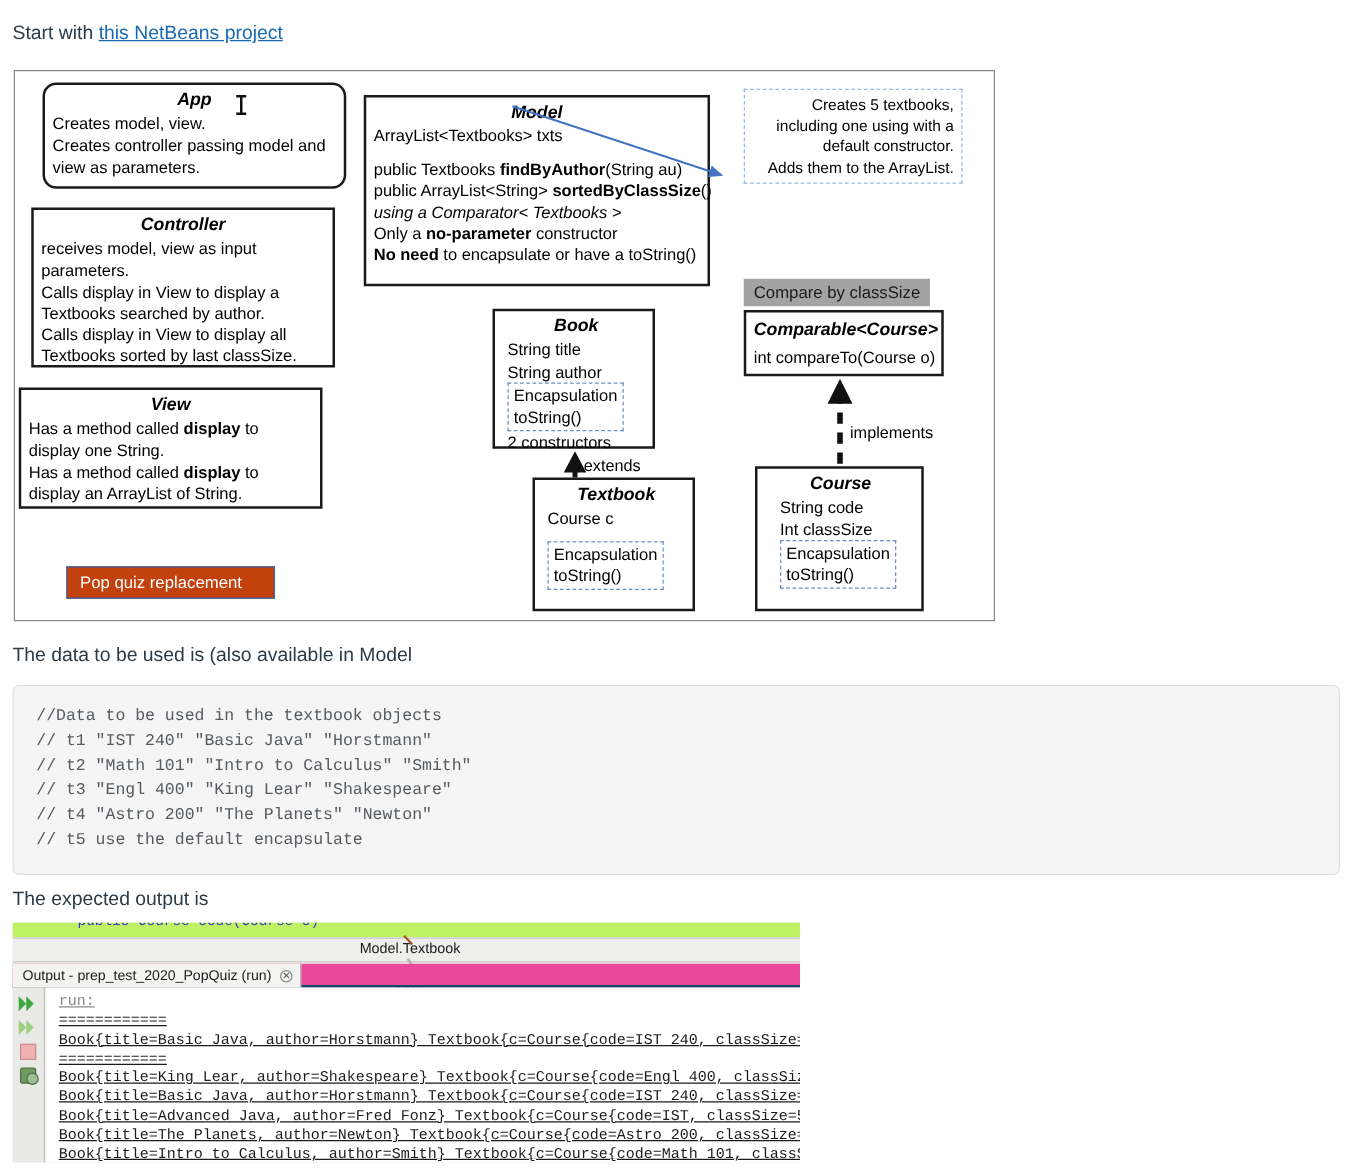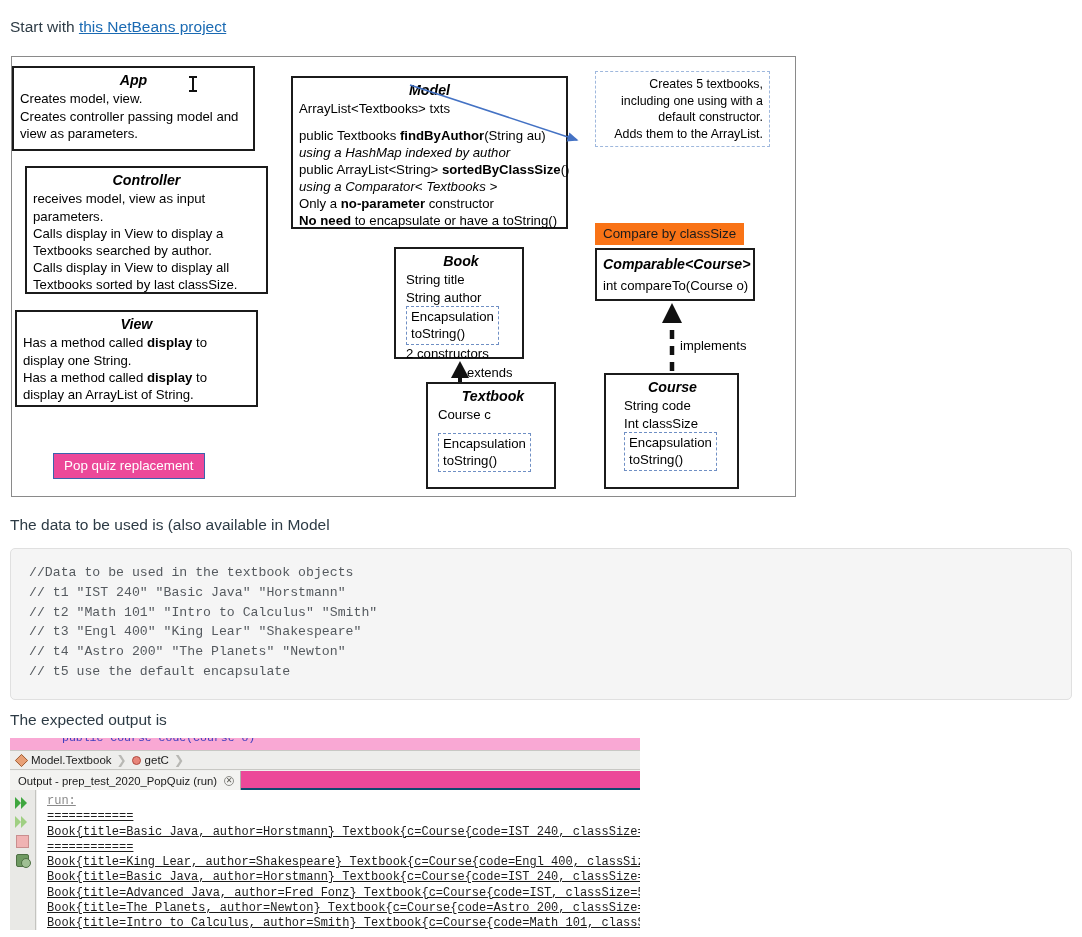--- a/index.html
+++ b/index.html
@@ -67,32 +67,32 @@
   }
   .dashed-inner {
     border: 1.3px dashed #6f8fc4;
     padding: 1px 4px 2px 4px;
     display: inline-block;
     text-align: left;
     line-height: 1.30;
   }
   .hl-orange {
     position: absolute;
-    background: #f97316;
+    background: #a3a3a3;
     color: #1b1b1b;
     font-size: 13.4px;
     padding: 3px 8px 4px 8px;
     white-space: nowrap;
   }
   .btn-blue {
     position: absolute;
-    background: #ec4899;
+    background: #c2410c;
     color: #ffffff;
     font-size: 13.4px;
-    padding: 4px 10px 5px 10px;
+    padding: 4px 25px 5px 10px;
     border: 1px solid #3a63ad;
     white-space: nowrap;
   }
   .arrow-label {
     position: absolute;
     font-size: 13px;
     color: #000;
     white-space: nowrap;
   }
 
@@ -119,37 +119,37 @@
   .console {
     position: absolute;
     left: 10px; top: 738px;
     width: 630px; height: 192px;
     background: #f0f0ee;
     overflow: hidden;
   }
   .nb-codestrip {
     position: absolute; left: 0; top: 0;
     width: 630px; height: 12px;
-    background: #f9a8d4;
+    background: #bef264;
     overflow: hidden;
   }
   .nb-codestrip span {
     position: absolute; left: 52px; top: -7px;
     font-family: "Liberation Mono", monospace;
     font-size: 11.5px; color: #3b3bbf; white-space: nowrap;
   }
   .nb-breadcrumb {
     position: absolute; left: 0; top: 12px;
     width: 630px; height: 20px;
     background: #eeeeec;
     border-top: 1px solid #c8c8c4;
     border-bottom: 1px solid #c8c8c4;
     display: flex; align-items: center;
     padding-left: 6px;
-    font-size: 11.5px; color: #1b1b1b;
+    font-size: 11.5px; color: #1b1b1b; flex-direction: column;
   }
   .nb-breadcrumb .chev { color: #b8b8b4; margin: 0 5px; font-size: 12px; }
   .ico-class {
     width: 11px; height: 11px; margin-right: 4px;
     background: #e8a076;
     border: 1px solid #9a5a30;
     transform: rotate(45deg) scale(0.85);
     display: inline-block;
   }
   .ico-method {
@@ -261,21 +261,21 @@
 <body>
 
 <div class="page">
 
   <div class="prose" style="left:10px; top:18px;">
     <span>Start with </span><a href="#">this NetBeans project</a>
   </div>
 
   <div class="diagram">
 
-    <div class="dbox" style="left:0; top:9px; width:243px; height:85px;">
+    <div class="dbox" style="left:22px; top:9px; width:243px; height:85px;border-radius:11px;">
       <span class="ttl">App</span>
       <span class="ln">Creates model, view.</span>
       <span class="ln">Creates controller passing model and</span>
       <span class="ln">view as parameters.</span>
     </div>
     <div class="ibeam" style="left:180px; top:19px;"></div>
 
     <div class="dbox" style="left:13px; top:109px; width:243px; height:128px;">
       <span class="ttl">Controller</span>
       <span class="ln">receives model, view as input</span>
@@ -294,21 +294,20 @@
       <span class="ln">display an ArrayList of String.</span>
     </div>
 
     <div class="btn-blue" style="left:41px; top:396px;">Pop quiz replacement</div>
 
     <div class="dbox" style="left:279px; top:19px; width:277px; height:153px;">
       <span class="ttl">Model</span>
       <span class="ln">ArrayList&lt;Textbooks&gt; txts</span>
       <span class="ln sp"></span>
       <span class="ln"><span>public Textbooks </span><span class="b">findByAuthor</span><span>(String au)</span></span>
-      <span class="ln ital">using a HashMap indexed by author</span>
       <span class="ln"><span>public ArrayList&lt;String&gt; </span><span class="b">sortedByClassSize</span><span>()</span></span>
       <span class="ln ital">using a Comparator&lt; Textbooks &gt;</span>
       <span class="ln"><span>Only a </span><span class="b">no-parameter</span><span> constructor</span></span>
       <span class="ln"><span class="b">No need</span><span> to encapsulate or have a toString()</span></span>
     </div>
 
     <svg style="position:absolute; left:390px; top:20px; width:200px; height:90px;">
       <defs>
         <marker id="ah" markerWidth="7" markerHeight="7" refX="6" refY="3" orient="auto">
           <path d="M0,0 L7,3 L0,6 z" fill="#4472c4"></path>

